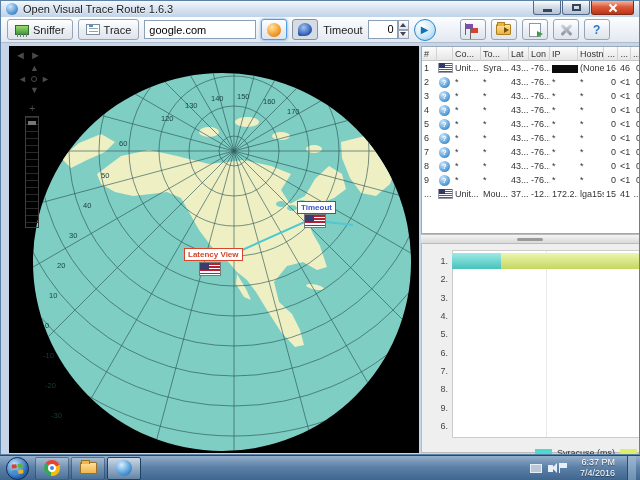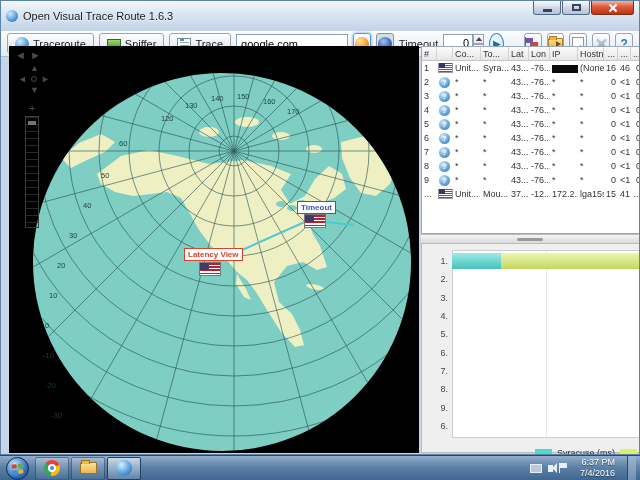--- a/index.html
+++ b/index.html
@@ -2,21 +2,21 @@
 <html><head>
 <meta charset="utf-8">
 <style>
   * { margin:0; padding:0; box-sizing:border-box; font-family:"Liberation Sans", sans-serif; }
   html,body { background:#222; }
   .screen { position:relative; width:640px; height:480px; overflow:hidden; background:#000; }
 
   
   .window { position:absolute; left:0; top:0; width:640px; height:455px; background:#c6d5e7;
             border:1px solid #5c82a8; overflow:hidden; }
-  .titlebar { position:relative; height:30px; display:flex; align-items:center; padding:0 5px; gap:5px;
+  .titlebar { position:relative; height:16px; display:flex; align-items:center; padding:0 5px; gap:5px;
               background:linear-gradient(#f4f8fc,#d9e5f2 45%,#c2d3e7); }
   .app-ico { width:12px; height:12px; border-radius:50%;
              background:radial-gradient(circle at 35% 30%, #cfe8ff, #5e9fd8 55%, #1d5fa8); }
   .title-text { font-size:11px; color:#1a1a1a; text-shadow:0 1px 1px rgba(255,255,255,.8); }
   .winbtns { position:absolute; top:0; right:5px; display:flex; }
   .winbtn { height:14px; width:28px; margin-left:1px; border:1px solid #50688a; border-top:none;
             border-radius:0 0 3px 3px; background:linear-gradient(#fdfeff,#d3dce8 45%,#b6c3d5);
             display:flex; align-items:center; justify-content:center; position:relative; }
   .winbtn.close { width:43px; background:linear-gradient(#f5b49e,#dd5a3a 45%,#bb3418); border-color:#7e2a14; }
   .g-min { width:9px; height:3px; background:#35455c; margin-top:5px; }
@@ -177,24 +177,20 @@
         <div class="winbtn">
             <span class="g-max"></span>
           </div>
         <div class="winbtn close">
             <span class="g-x"></span>
           </div>
       </div>
     </div>
 
     <div class="toolbar">
-      <div class="tbtn">
-        <span class="ico-globe"></span>
-        <span>Traceroute</span>
-      </div>
       <div class="tbtn">
         <span class="ico-sniffer"></span>
         <span>Sniffer</span>
       </div>
       <div class="tbtn">
         <span class="ico-whois"></span>
         <span>Trace</span>
       </div>
       <input class="host-input" value="google.com" style="">
       <div class="tbtn icon-only highlight">

